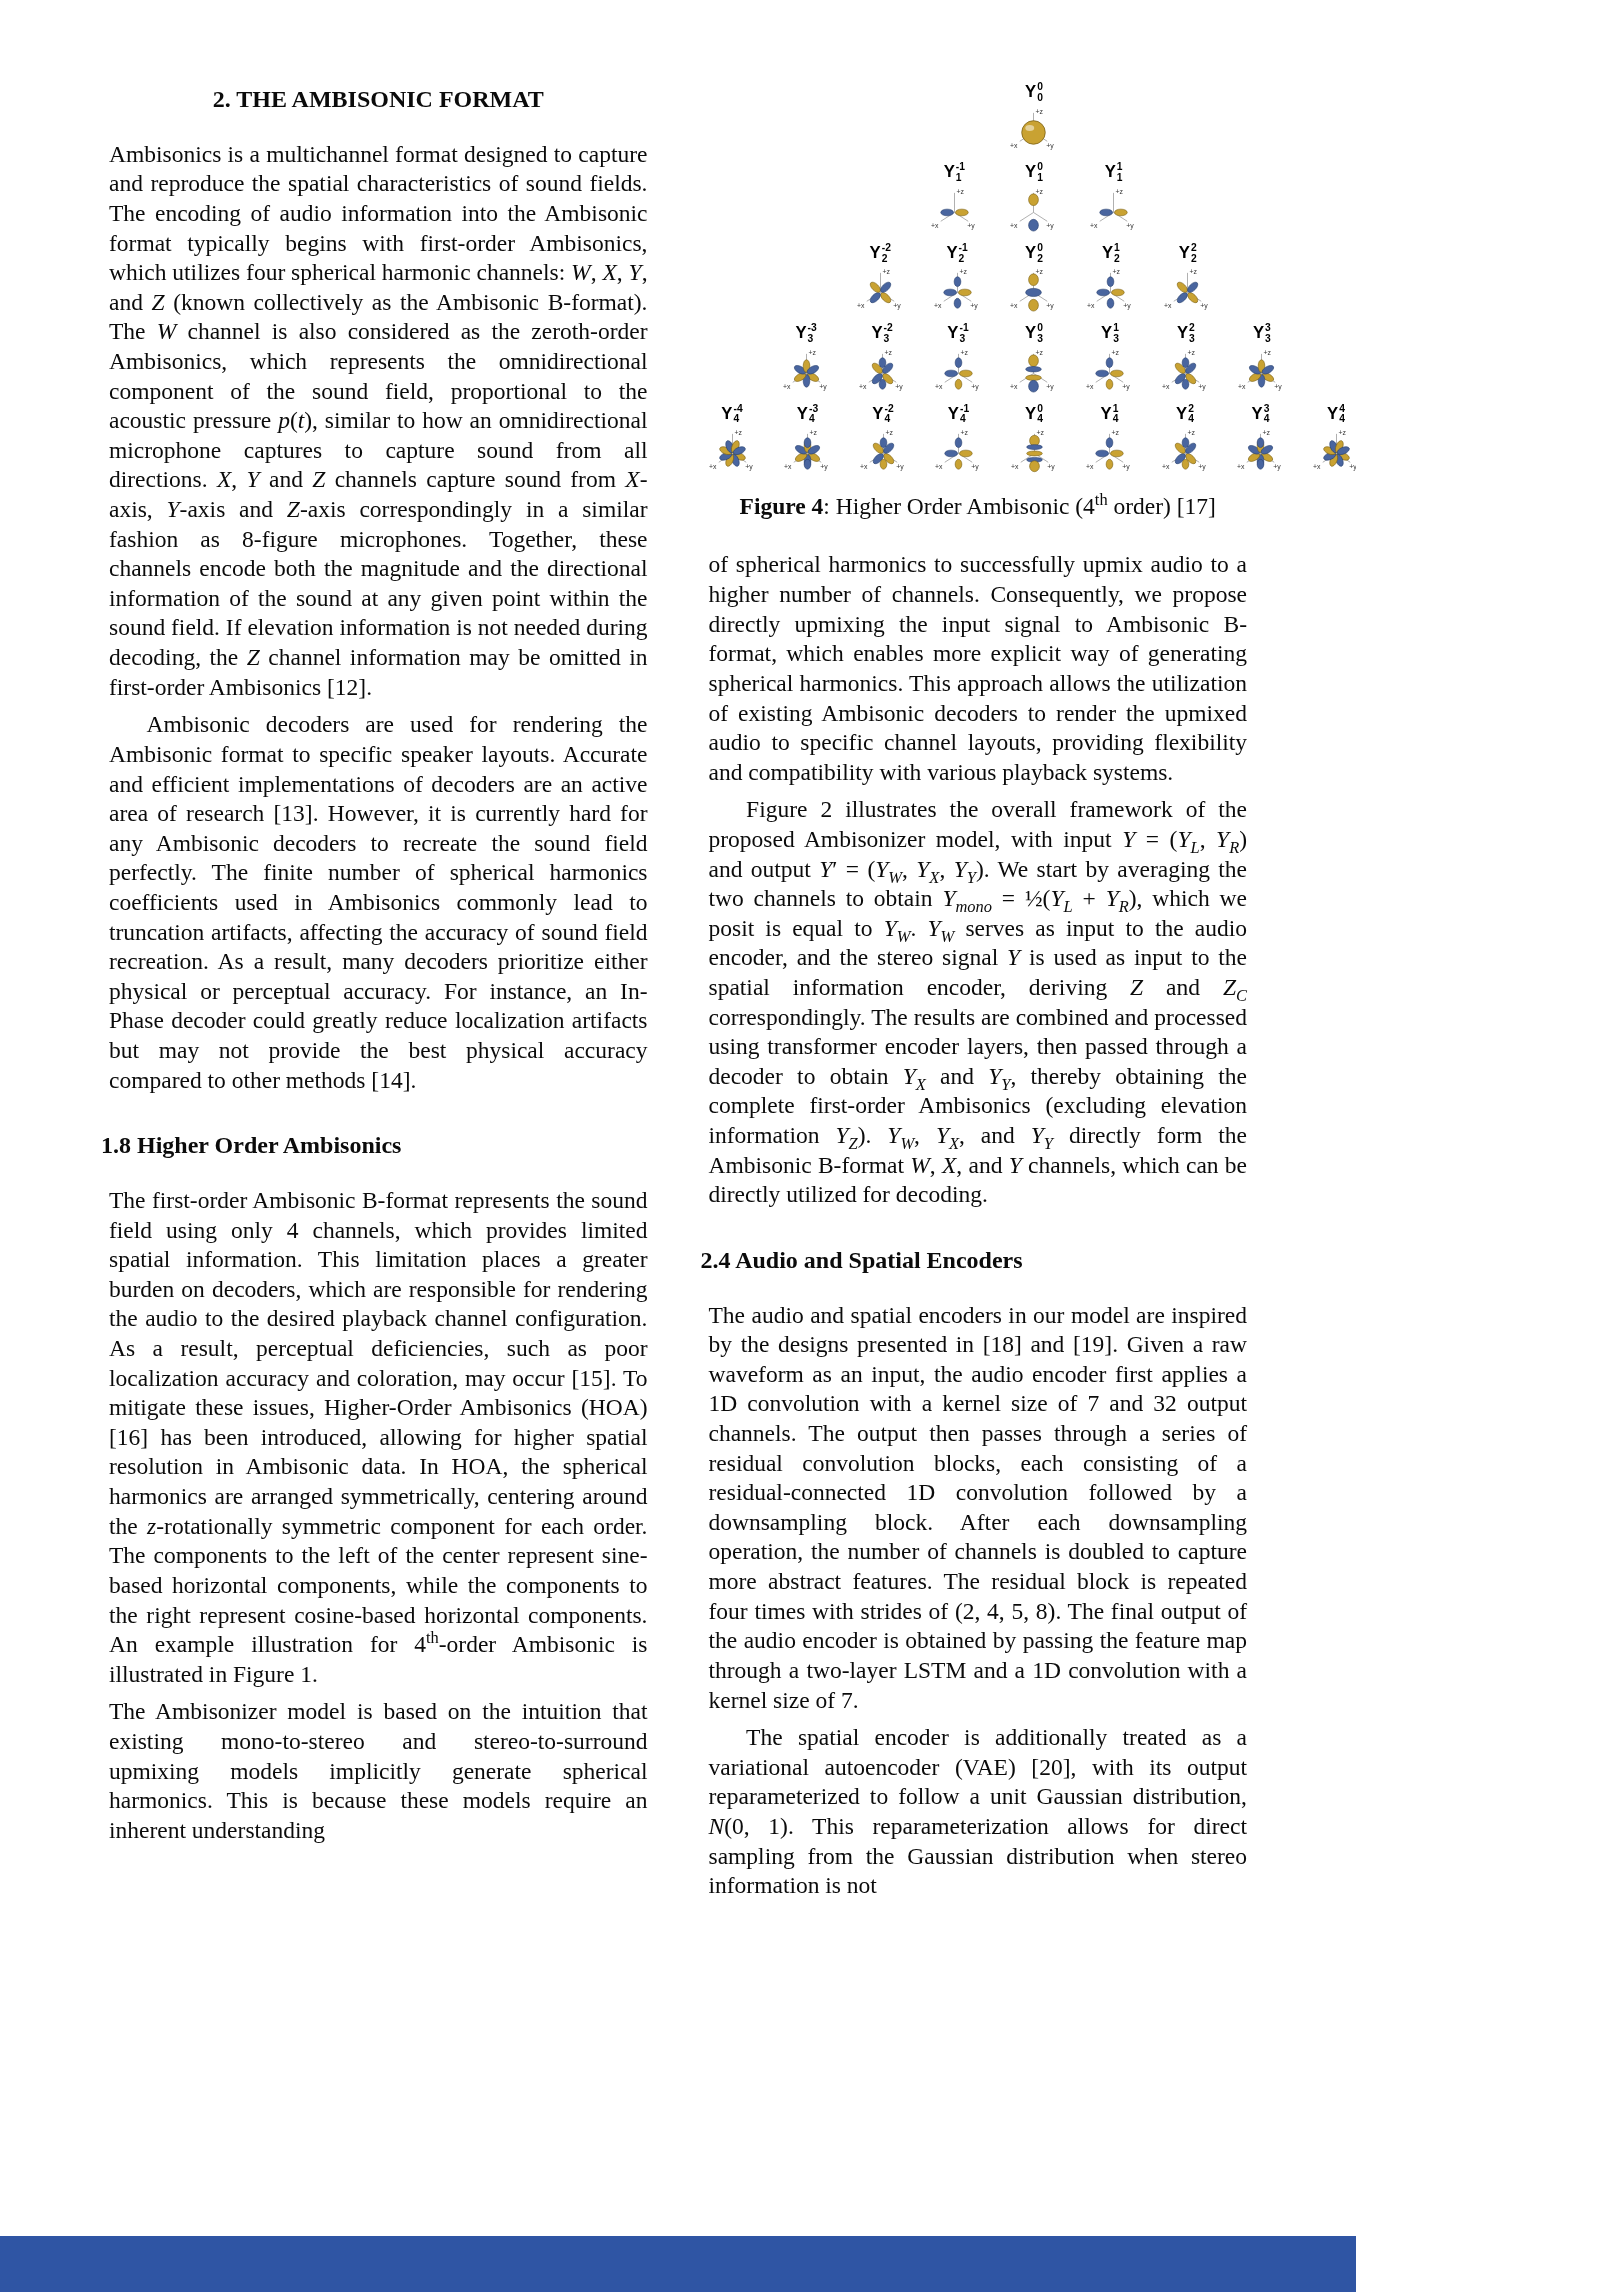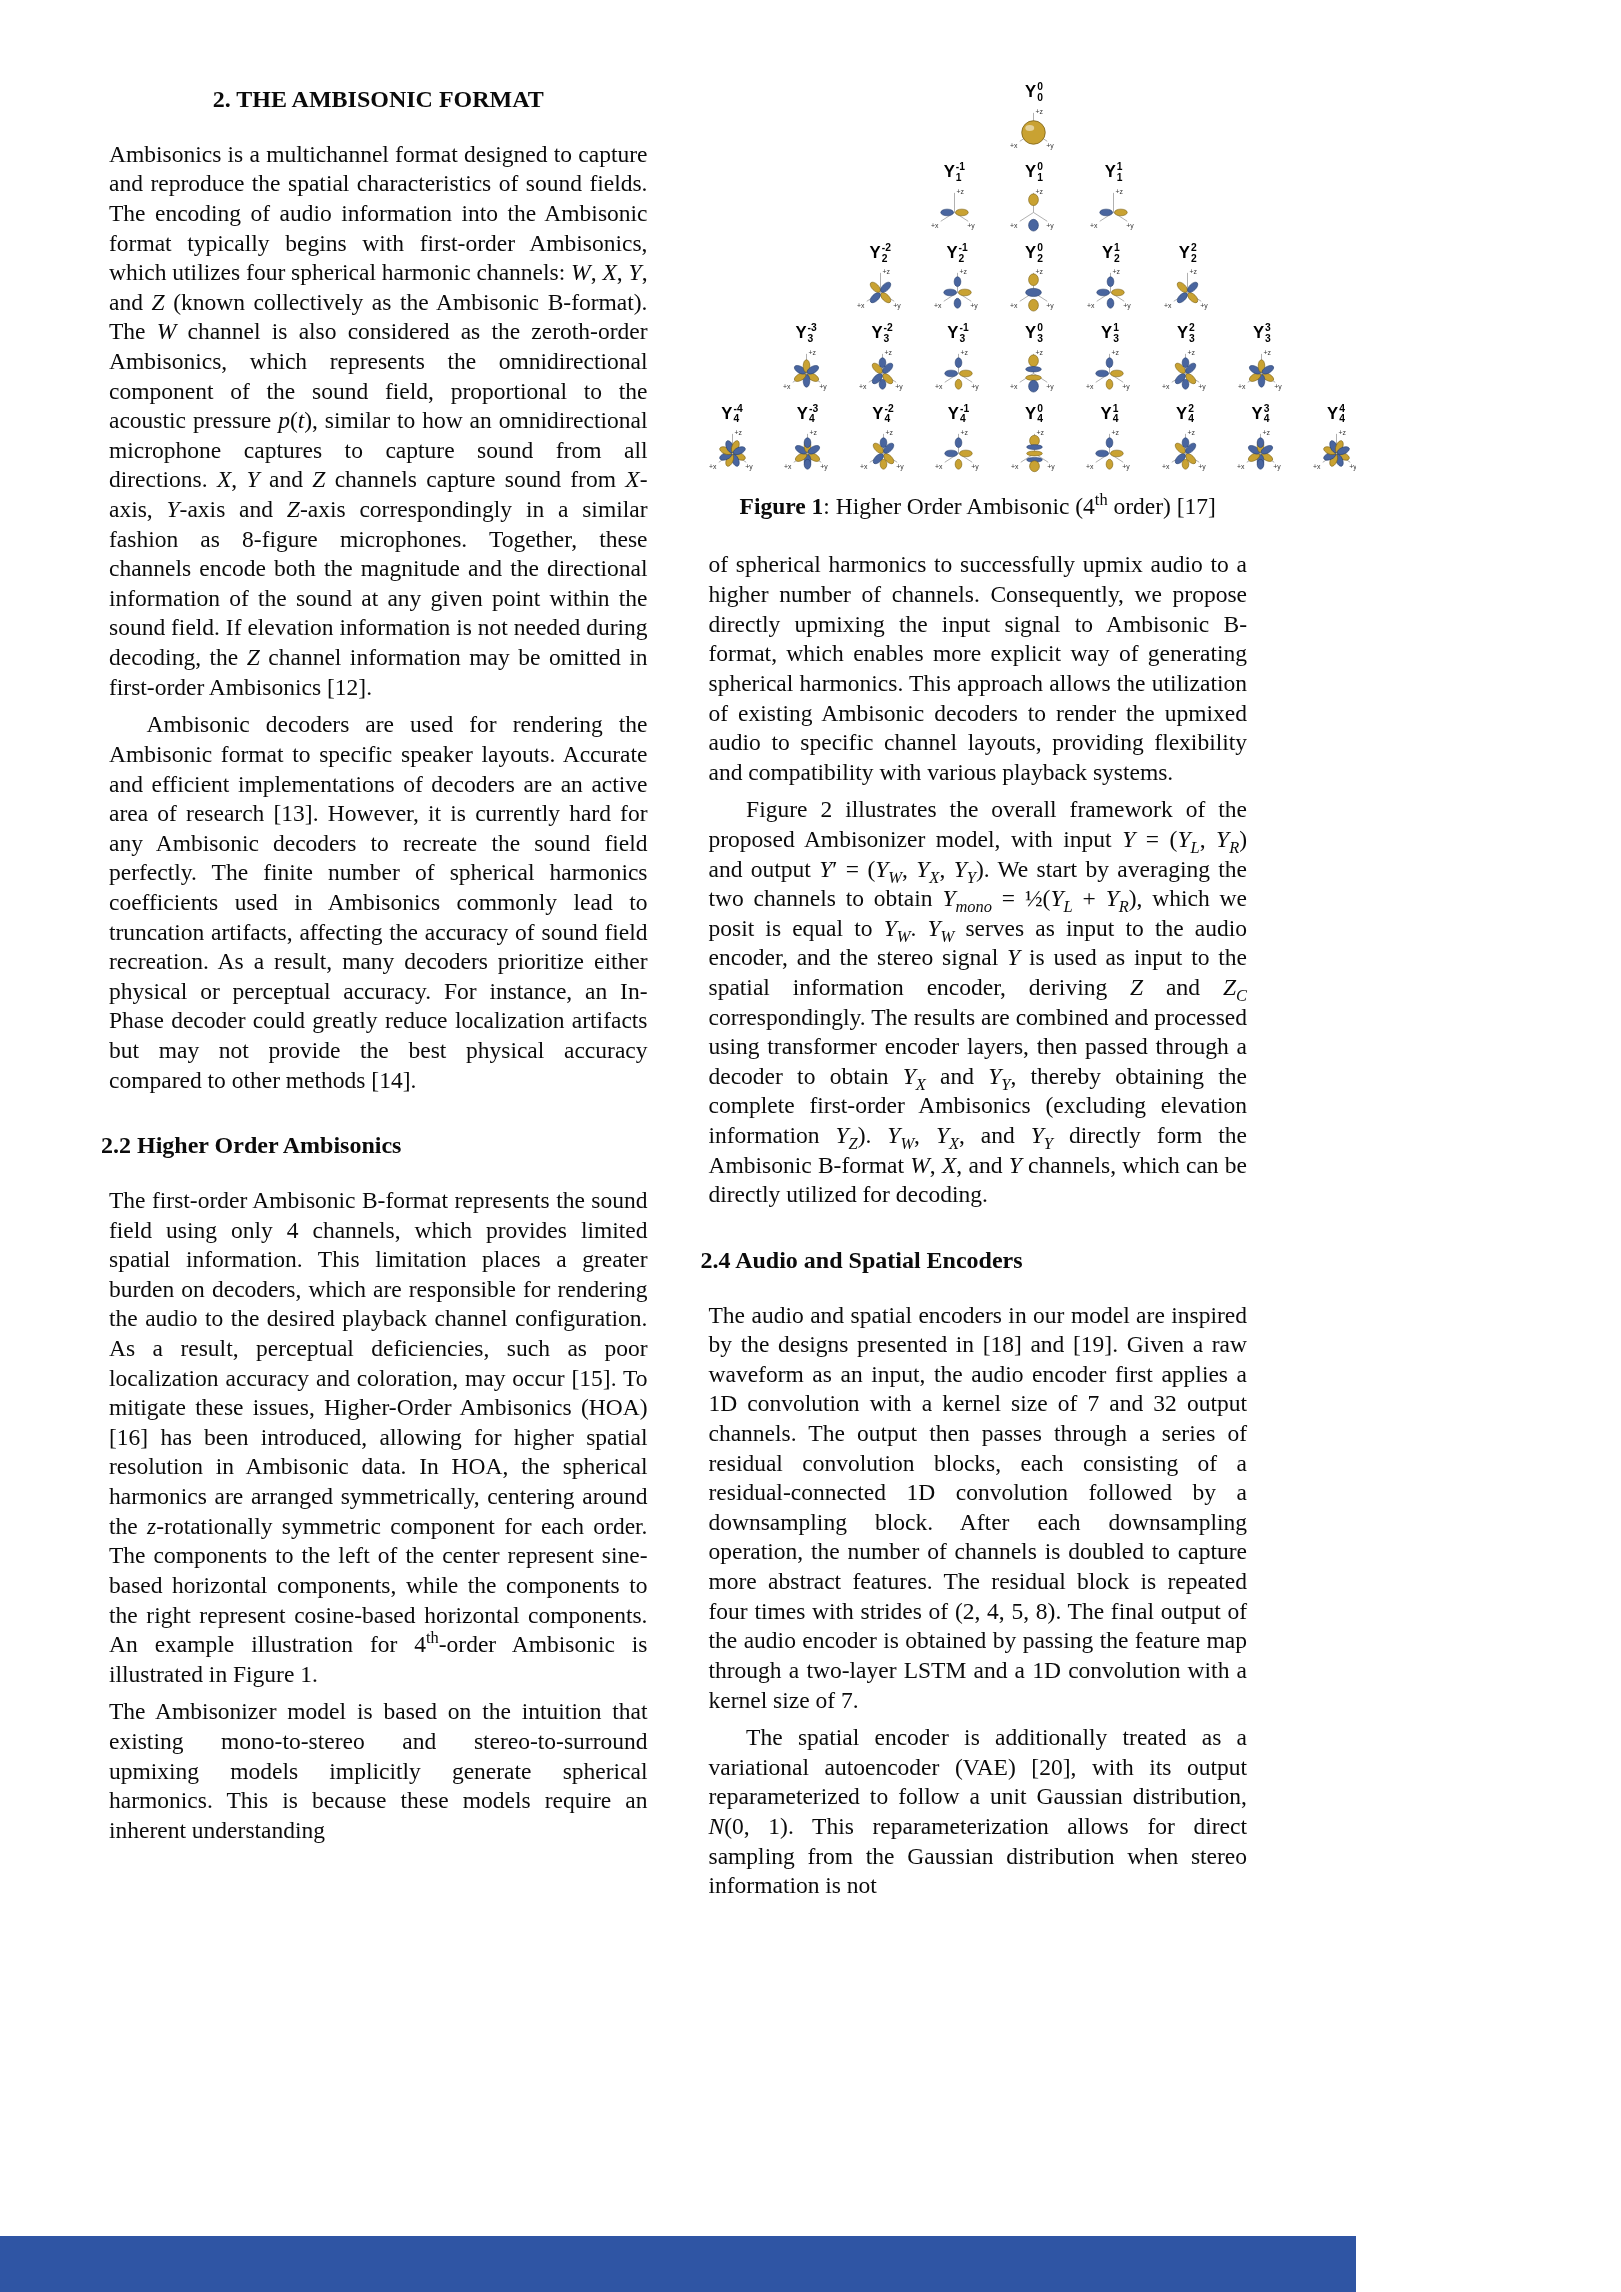--- a/index.html
+++ b/index.html
@@ -106,21 +106,21 @@
 <body>
 
 <div class="page">
   <div class="content">
     <div class="columns">
 
       <div class="col">
         <h2 class="sec-heading">2. THE AMBISONIC FORMAT</h2>
         <p class="noindent">Ambisonics is a multichannel format designed to capture and reproduce the spatial characteristics of sound fields. The encoding of audio information into the Ambisonic format typically begins with first-order Ambisonics, which utilizes four spherical harmonic channels: <i>W</i>, <i>X</i>, <i>Y</i>, and <i>Z</i> (known collectively as the Ambisonic B-format). The <i>W</i> channel is also considered as the zeroth-order Ambisonics, which represents the omnidirectional component of the sound field, proportional to the acoustic pressure <i>p</i>(<i>t</i>), similar to how an omnidirectional microphone captures to capture sound from all directions. <i>X</i>, <i>Y</i> and <i>Z</i> channels capture sound from <i>X</i>-axis, <i>Y</i>-axis and <i>Z</i>-axis correspondingly in a similar fashion as 8-figure microphones. Together, these channels encode both the magnitude and the directional information of the sound at any given point within the sound field. If elevation information is not needed during decoding, the <i>Z</i> channel information may be omitted in first-order Ambisonics [12].</p>
         <p>Ambisonic decoders are used for rendering the Ambisonic format to specific speaker layouts. Accurate and efficient implementations of decoders are an active area of research [13]. However, it is currently hard for any Ambisonic decoders to recreate the sound field perfectly. The finite number of spherical harmonics coefficients used in Ambisonics commonly lead to truncation artifacts, affecting the accuracy of sound field recreation. As a result, many decoders prioritize either physical or perceptual accuracy. For instance, an In-Phase decoder could greatly reduce localization artifacts but may not provide the best physical accuracy compared to other methods [14].</p>
-        <h3 class="sub-heading spaced">2.2 Higher Order Ambisonics</h3>
+        <h3 class="sub-heading spaced">1.8 Higher Order Ambisonics</h3>
         <p class="noindent">The first-order Ambisonic B-format represents the sound field using only 4 channels, which provides limited spatial information. This limitation places a greater burden on decoders, which are responsible for rendering the audio to the desired playback channel configuration. As a result, perceptual deficiencies, such as poor localization accuracy and coloration, may occur [15]. To mitigate these issues, Higher-Order Ambisonics (HOA) [16] has been introduced, allowing for higher spatial resolution in Ambisonic data. In HOA, the spherical harmonics are arranged symmetrically, centering around the <i>z</i>-rotationally symmetric component for each order. The components to the left of the center represent sine-based horizontal components, while the components to the right represent cosine-based horizontal components. An example illustration for 4<sup>th</sup>-order Ambisonic is illustrated in Figure 1.</p>
         <p class="noindent">The Ambisonizer model is based on the intuition that existing mono-to-stereo and stereo-to-surround upmixing models implicitly generate spherical harmonics. This is because these models require an inherent understanding</p>
       </div>
 
       <div class="col">
         <figure class="fig1">
           <div id="harmonics" class="harmonics">
               <div class="harm-row" style="width: 11.1111%; justify-content: center;">
                 <div class="harm-item">
                   <div class="harm-label">Y<span class="supsub">
@@ -596,21 +596,21 @@
                     <ellipse cx="24.07090350616535" cy="29.870125742738175" rx="6.5" ry="3.4" fill="#49659f" stroke="#27406e" stroke-width="0.6" transform="rotate(157.5 24.07090350616535 29.870125742738175)"></ellipse>
                     <ellipse cx="24.070903506165347" cy="24.129874257261832" rx="6.5" ry="3.4" fill="#c9a232" stroke="#7a5f12" stroke-width="0.6" transform="rotate(202.5 24.070903506165347 24.129874257261832)"></ellipse>
                     <ellipse cx="28.12987425726183" cy="20.070903506165347" rx="6.5" ry="3.4" fill="#49659f" stroke="#27406e" stroke-width="0.6" transform="rotate(247.5 28.12987425726183 20.070903506165347)"></ellipse>
                     <ellipse cx="33.870125742738175" cy="20.07090350616535" rx="6.5" ry="3.4" fill="#c9a232" stroke="#7a5f12" stroke-width="0.6" transform="rotate(292.5 33.870125742738175 20.07090350616535)"></ellipse>
                     <ellipse cx="37.92909649383465" cy="24.12987425726183" rx="6.5" ry="3.4" fill="#49659f" stroke="#27406e" stroke-width="0.6" transform="rotate(337.5 37.92909649383465 24.12987425726183)"></ellipse>
                   </svg>
                 </div>
               </div>
             </div>
           <figcaption>
-            <span class="capbold">Figure 1</span><span>: Higher Order Ambisonic (4<sup>th</sup> order) [17]</span>
+            <span class="capbold">Figure 4</span><span>: Higher Order Ambisonic (4<sup>th</sup> order) [17]</span>
           </figcaption>
         </figure>
         <p class="noindent">of spherical harmonics to successfully upmix audio to a higher number of channels. Consequently, we propose directly upmixing the input signal to Ambisonic B-format, which enables more explicit way of generating spherical harmonics. This approach allows the utilization of existing Ambisonic decoders to render the upmixed audio to specific channel layouts, providing flexibility and compatibility with various playback systems.</p>
         <p>Figure 2 illustrates the overall framework of the proposed Ambisonizer model, with input <i>Y</i> = (<i>Y<sub>L</sub></i>, <i>Y<sub>R</sub></i>) and output <i>Y</i>′ = (<i>Y<sub>W</sub></i>, <i>Y<sub>X</sub></i>, <i>Y<sub>Y</sub></i>). We start by averaging the two channels to obtain <i>Y<sub>mono</sub></i> = ½(<i>Y<sub>L</sub></i> + <i>Y<sub>R</sub></i>), which we posit is equal to <i>Y<sub>W</sub></i>. <i>Y<sub>W</sub></i> serves as input to the audio encoder, and the stereo signal <i>Y</i> is used as input to the spatial information encoder, deriving <i>Z</i> and <i>Z<sub>C</sub></i> correspondingly. The results are combined and processed using transformer encoder layers, then passed through a decoder to obtain <i>Y<sub>X</sub></i> and <i>Y<sub>Y</sub></i>, thereby obtaining the complete first-order Ambisonics (excluding elevation information <i>Y<sub>Z</sub></i>). <i>Y<sub>W</sub></i>, <i>Y<sub>X</sub></i>, and <i>Y<sub>Y</sub></i> directly form the Ambisonic B-format <i>W</i>, <i>X</i>, and <i>Y</i> channels, which can be directly utilized for decoding.</p>
         <h3 class="sub-heading spaced">2.4 Audio and Spatial Encoders</h3>
         <p class="noindent">The audio and spatial encoders in our model are inspired by the designs presented in [18] and [19]. Given a raw waveform as an input, the audio encoder first applies a 1D convolution with a kernel size of 7 and 32 output channels. The output then passes through a series of residual convolution blocks, each consisting of a residual-connected 1D convolution followed by a downsampling block. After each downsampling operation, the number of channels is doubled to capture more abstract features. The residual block is repeated four times with strides of (2, 4, 5, 8). The final output of the audio encoder is obtained by passing the feature map through a two-layer LSTM and a 1D convolution with a kernel size of 7.</p>
         <p>The spatial encoder is additionally treated as a variational autoencoder (VAE) [20], with its output reparameterized to follow a unit Gaussian distribution, <i>N</i>(0, 1). This reparameterization allows for direct sampling from the Gaussian distribution when stereo information is not</p>
       </div>
 
     </div>

